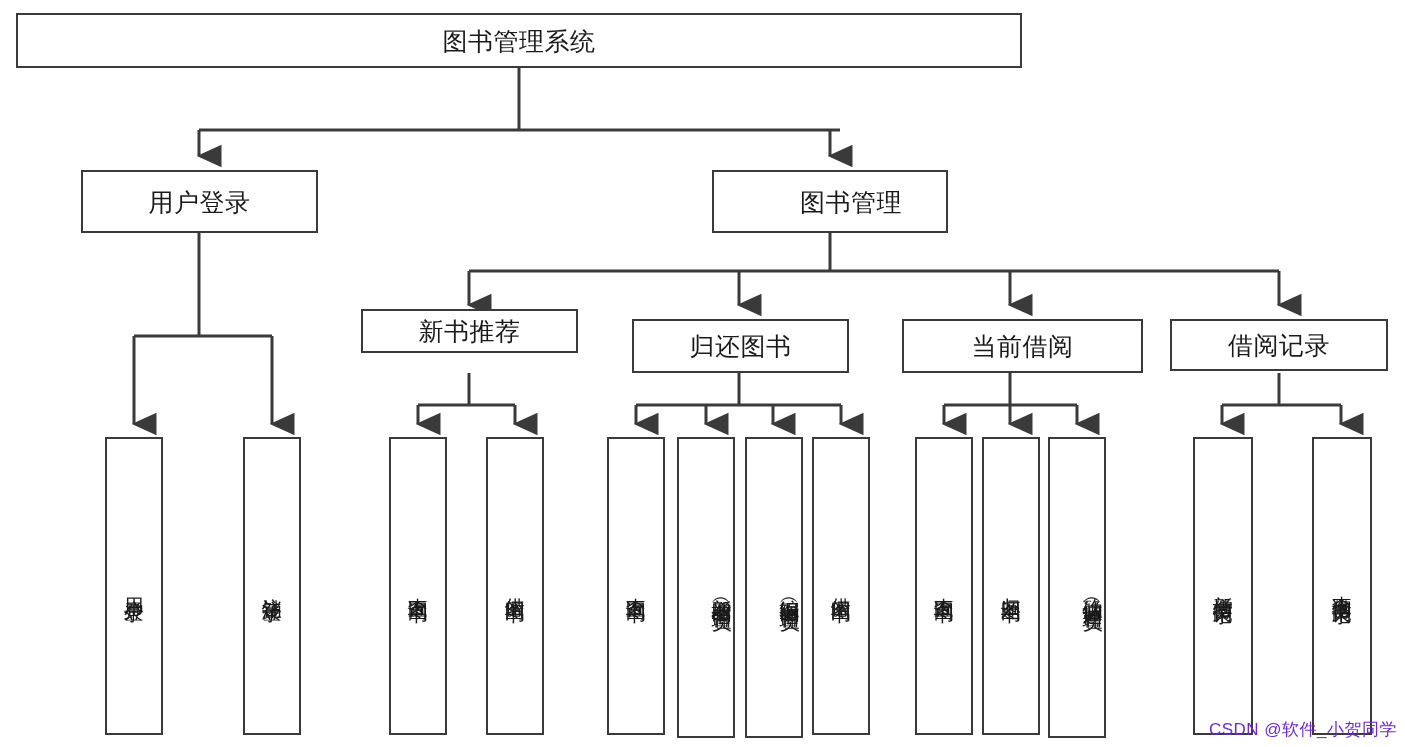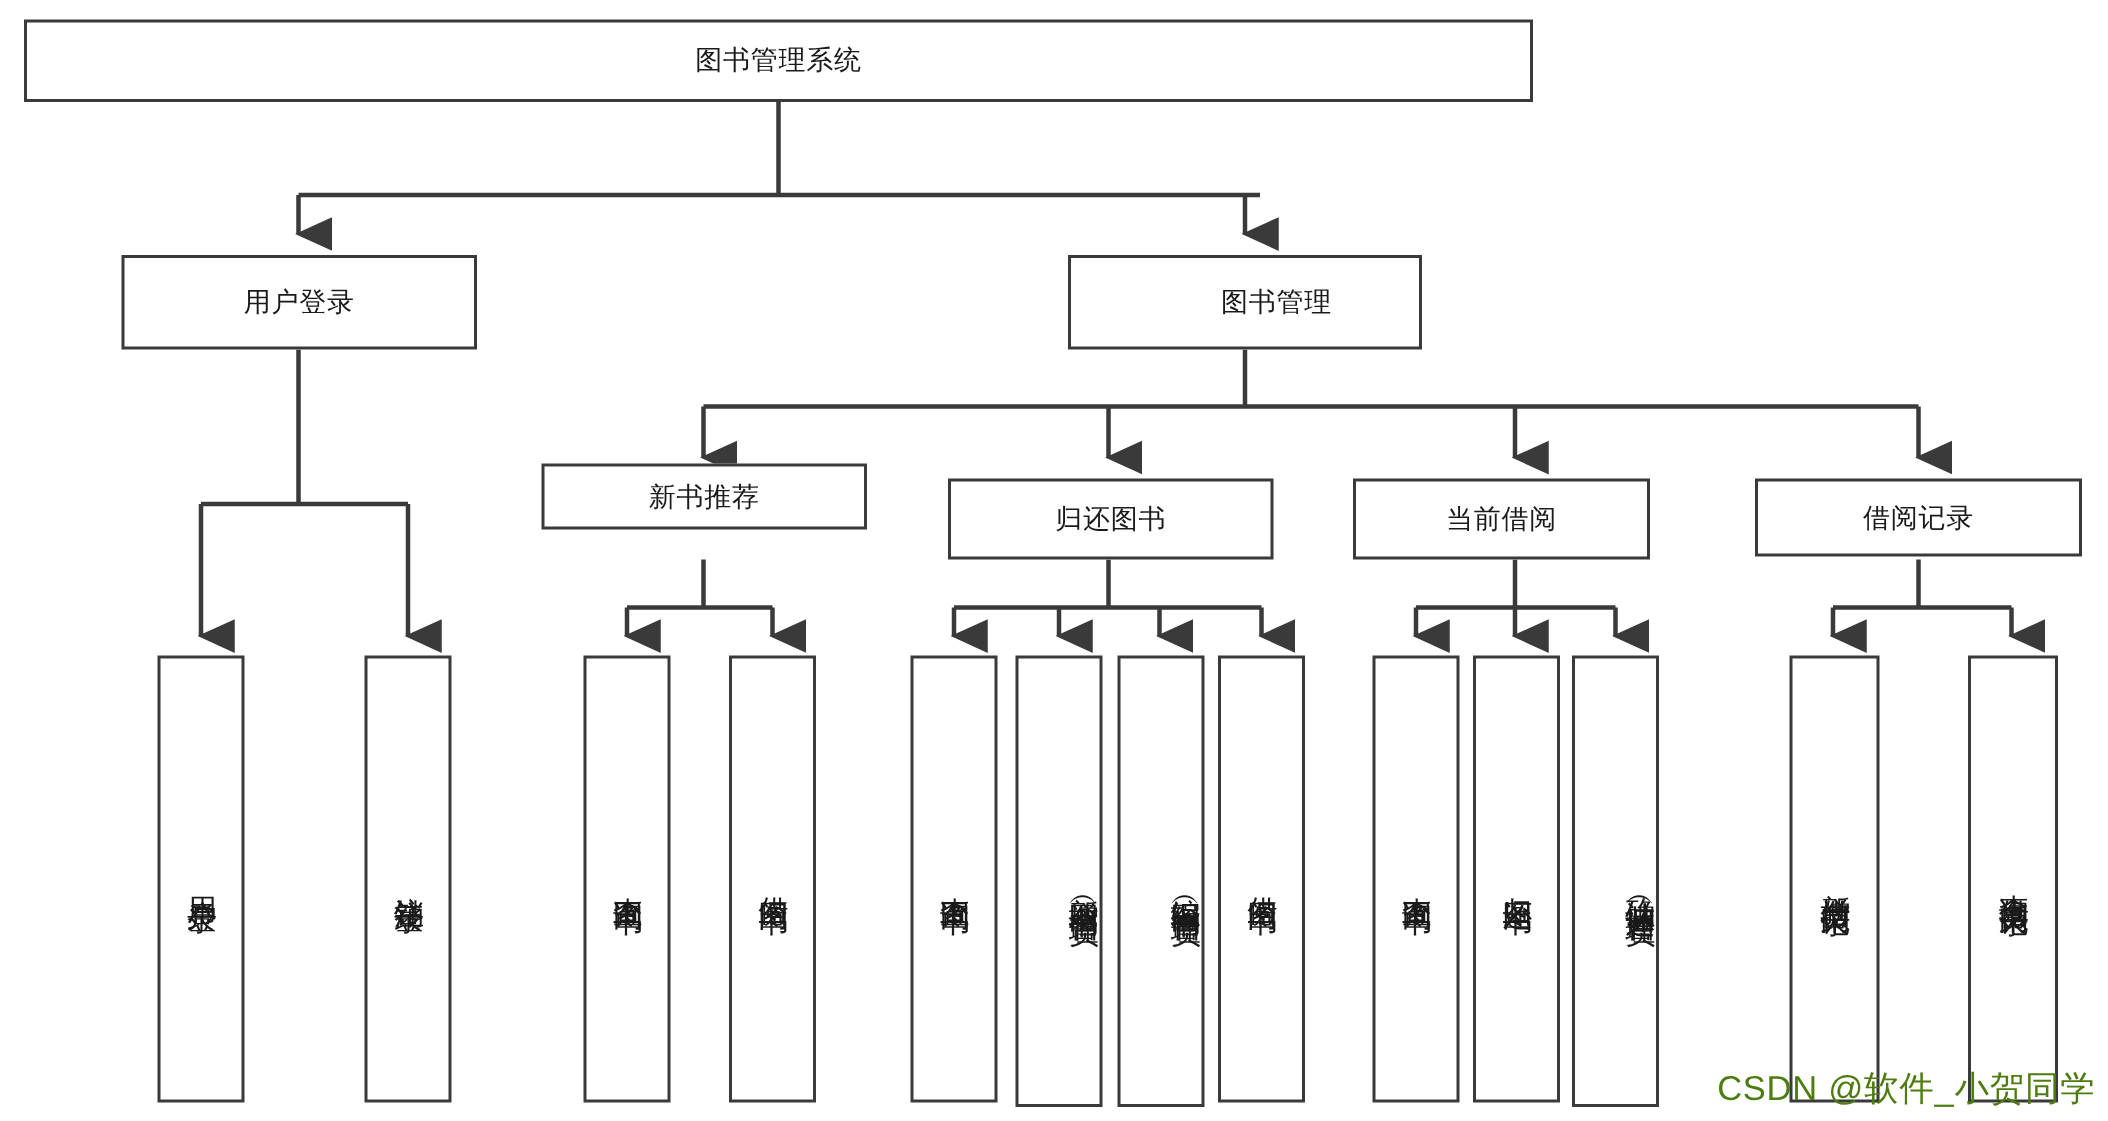--- a/index.html
+++ b/index.html
@@ -29,21 +29,21 @@
     position: absolute;
     box-sizing: border-box;
     border: 2px solid #3a3a3a;
     background: #ffffff;
     display: flex;
     align-items: center;
     justify-content: center;
     color: #1a1a1a;
   }
   .node.horizontal {
-    font-size: 18px;
+    font-size: 25px;
     letter-spacing: 0.5px;
     align-items: center;
   }
   .node.vertical {
     writing-mode: vertical-rl;
     text-orientation: upright;
     font-size: 20px;
     letter-spacing: 2px;
     align-items: flex-start;
     justify-content: center;
@@ -55,22 +55,22 @@
   }
   .node-label {
     display: block;
     line-height: 1.12;
     white-space: nowrap;
   }
   .watermark {
     position: absolute;
     right: 8px;
     bottom: 6px;
-    font-size: 23px;
-    color: #4d7c0f;
+    font-size: 17px;
+    color: #6d28d9;
     letter-spacing: 0.5px;
     white-space: nowrap;
   }
 </style>
 </head>
 <body>
 
 <div id="canvas">
 
   <svg class="edges" viewBox="0 0 1405 747">
@@ -133,21 +133,21 @@
   <div class="node horizontal" style="left:712px; top:170px; width:236px; height:63px;padding-left:42px;">
     <span class="node-label">图书管理</span>
   </div>
 
   <div class="node horizontal" style="left:361px; top:309px; width:217px; height:44px;">
     <span class="node-label">新书推荐</span>
   </div>
   <div class="node horizontal" style="left:632px; top:319px; width:217px; height:54px;">
     <span class="node-label">归还图书</span>
   </div>
-  <div class="node horizontal" style="left:902px; top:319px; width:198px; height:54px;">
+  <div class="node horizontal" style="left:902px; top:319px; width:241px; height:54px;">
     <span class="node-label">当前借阅</span>
   </div>
   <div class="node horizontal" style="left:1170px; top:319px; width:218px; height:52px;">
     <span class="node-label">借阅记录</span>
   </div>
 
   <div class="node vertical center-v" style="left:105px; top:437px; width:58px; height:298px;">
     <span class="node-label">用户登录</span>
   </div>
   <div class="node vertical center-v" style="left:243px; top:437px; width:58px; height:298px;">

